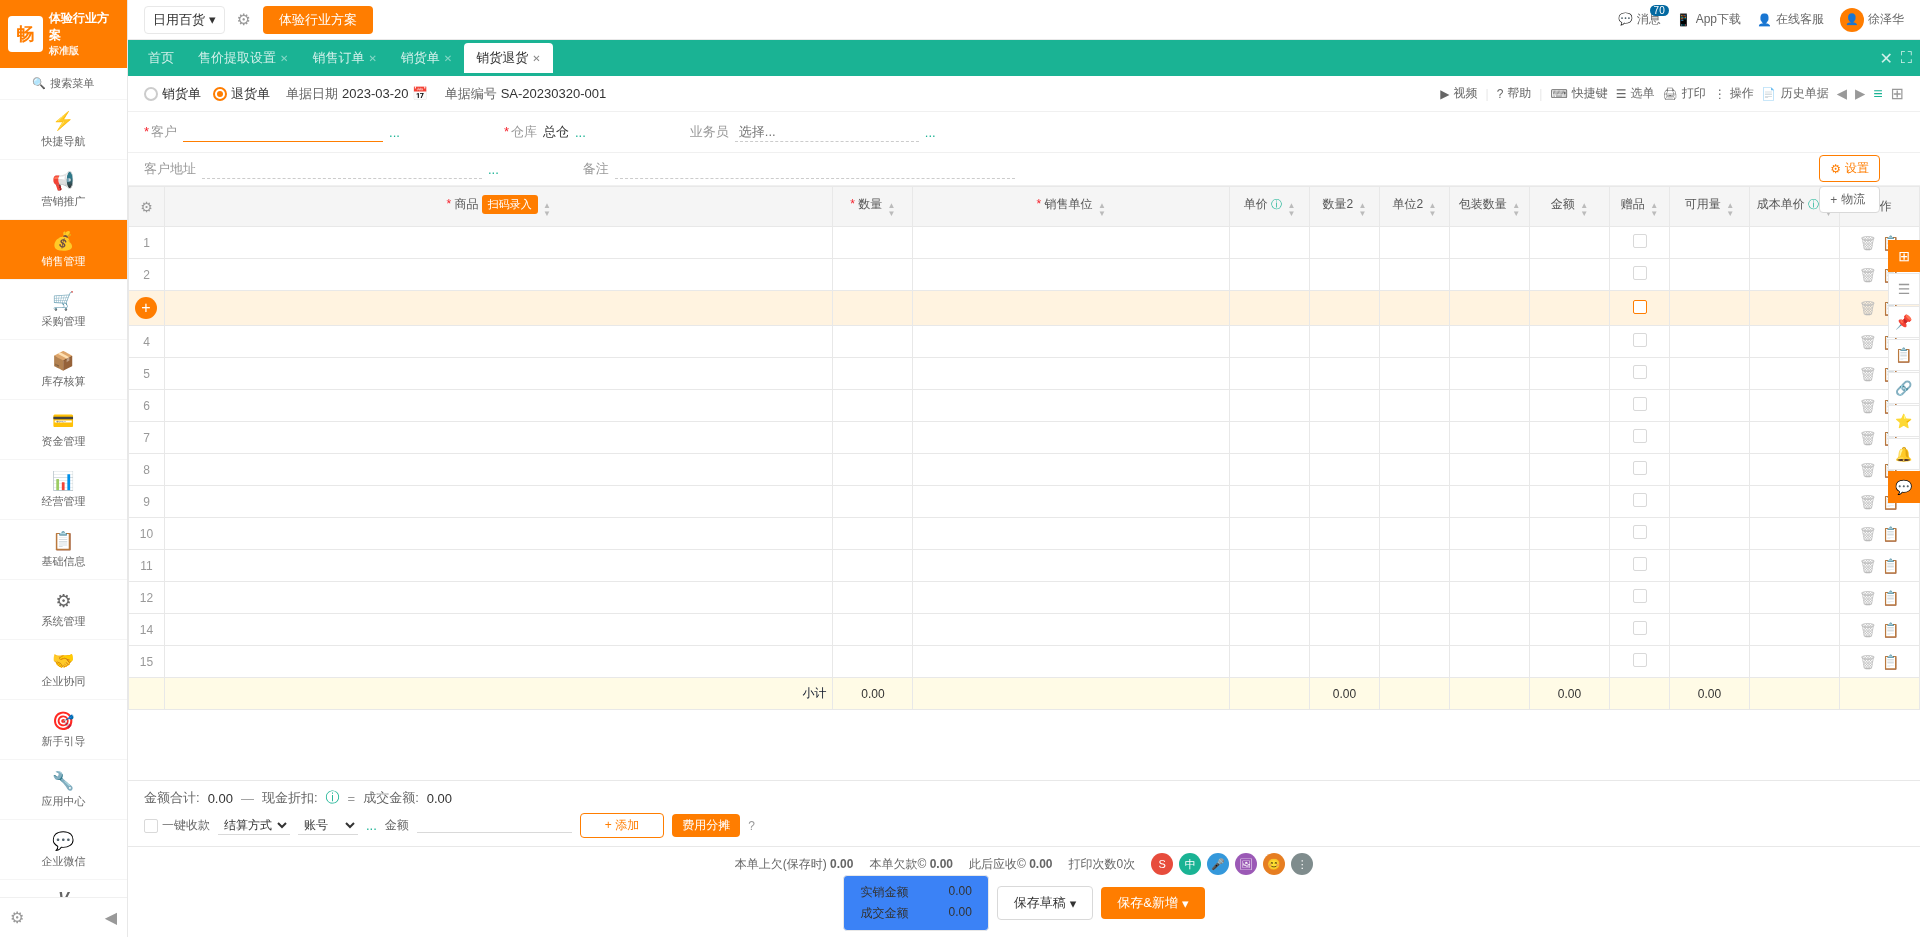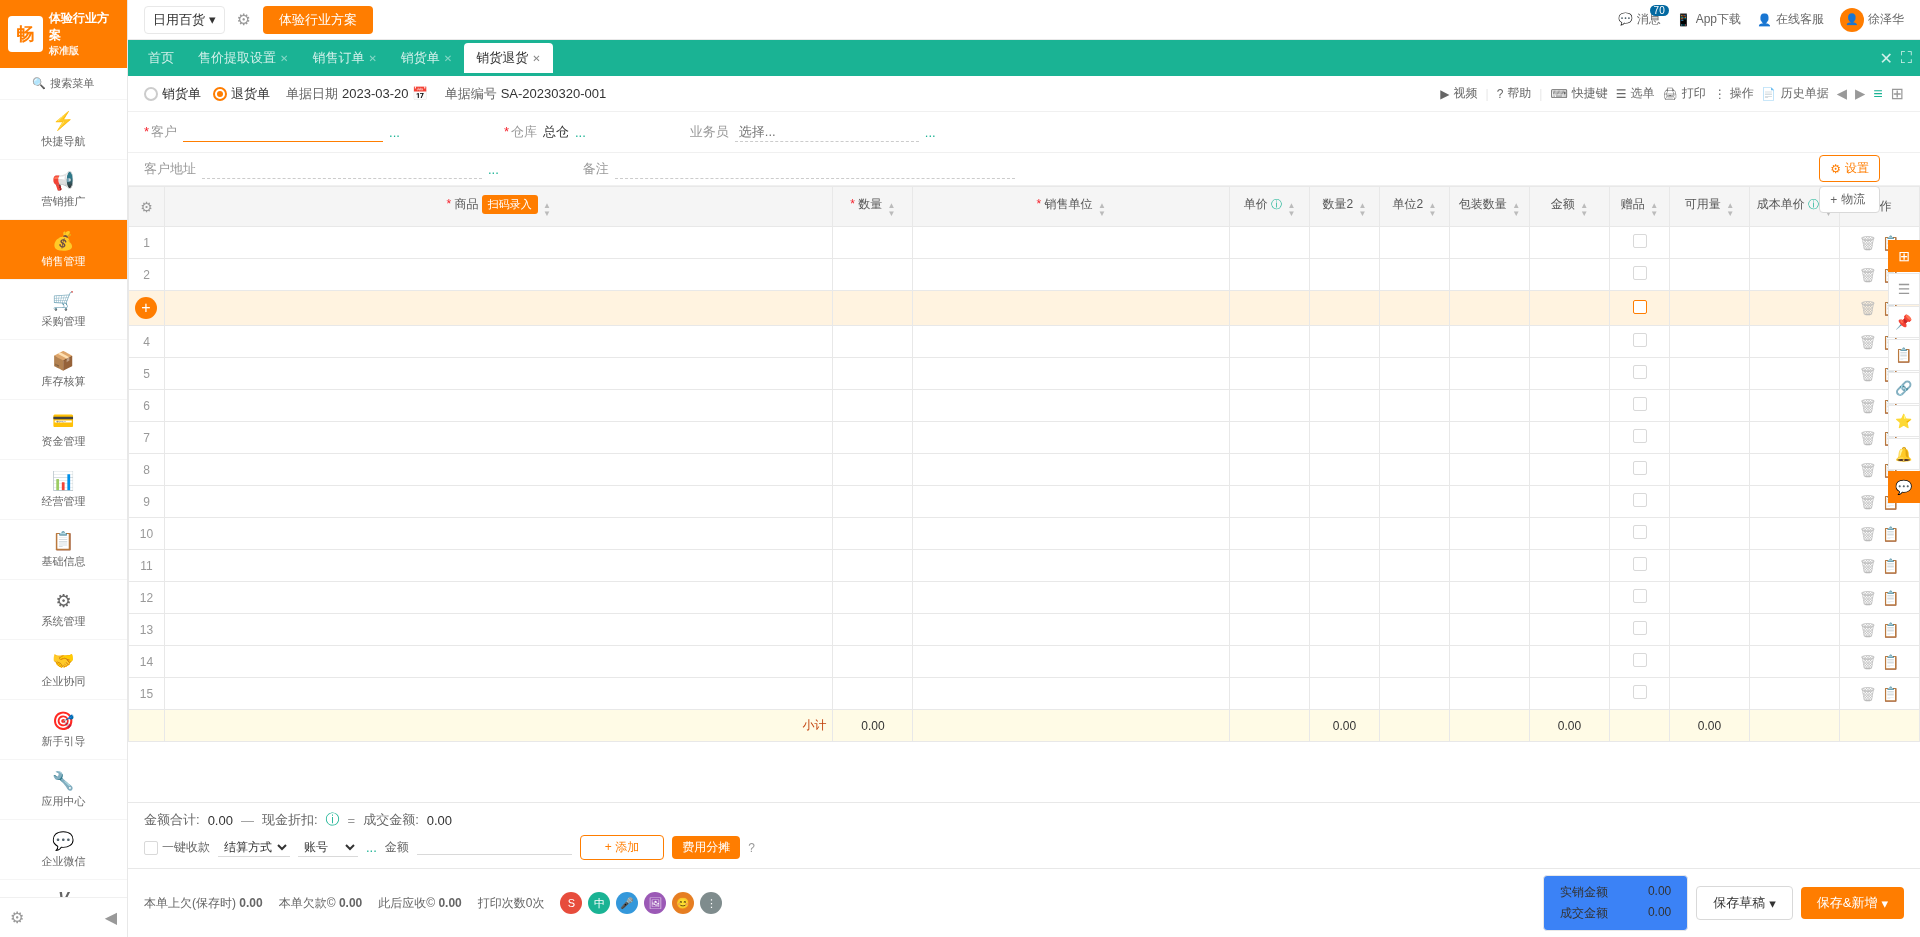--- a/index.html
+++ b/index.html
@@ -110,21 +110,21 @@
     .check-box { width: 14px; height: 14px; border: 1px solid #d9d9d9; border-radius: 2px; display: inline-block; }
     .payment-select { border: none; border-bottom: 1px solid #d9d9d9; color: #333; font-size: 12px; outline: none; padding: 1px 2px; background: none; cursor: pointer; min-width: 60px; }
     .payment-input { border: none; border-bottom: 1px solid #d9d9d9; font-size: 12px; outline: none; min-width: 80px; color: #999; }
     .add-btn { background: white; color: #ff7d00; border: 1px solid #ff7d00; border-radius: 4px; padding: 3px 24px; font-size: 12px; cursor: pointer; }
     .fenyong-btn { background: #ff7d00; color: white; border: none; border-radius: 4px; padding: 3px 10px; font-size: 12px; cursor: pointer; }
     .save-draft-btn { border: 1px solid #d9d9d9; background: white; color: #333; border-radius: 4px; padding: 7px 16px; font-size: 13px; cursor: pointer; display: flex; align-items: center; gap: 4px; }
     .save-new-btn { background: #ff7d00; color: white; border: none; border-radius: 4px; padding: 7px 16px; font-size: 13px; cursor: pointer; display: flex; align-items: center; gap: 4px; }
     .float-btn { background: white; border: 1px solid #e8e8e8; width: 32px; height: 32px; display: flex; align-items: center; justify-content: center; cursor: pointer; color: #999; font-size: 14px; }
     
     
-    .bottom-bar { background: white; border-top: 1px solid #e8e8e8; padding: 6px 16px; display: flex; align-items: center; justify-content: space-between; flex-shrink: 0; font-size: 12px; }
+    .bottom-bar { background: white; border-top: 1px solid #e8e8e8; padding: 6px 16px; display: flex; align-items: center; justify-content: space-between; flex-shrink: 0; font-size: 12px; flex-direction: column; }
     .bottom-bar-left { display: flex; align-items: center; gap: 16px; color: #666; }
     .sougou-icons { display: flex; align-items: center; gap: 6px; }
     .sougou-icon { width: 22px; height: 22px; border-radius: 50%; background: #1ab394; color: white; display: flex; align-items: center; justify-content: center; font-size: 11px; cursor: pointer; }
     
     .table-container { position: relative; flex: 1; overflow-y: auto; }
     
     .col-sort { display: inline-flex; flex-direction: column; gap: 0; margin-left: 2px; }
     .col-sort span { font-size: 8px; line-height: 1; color: #bbb; }
   </style>
 </head>
@@ -780,46 +780,20 @@
       <td></td>
       <td>
         <div class="action-icons">
           <span class="action-icon">🗑</span>
           <span class="action-icon">📋</span>
         </div>
       </td>
     </tr>
               <tr>
       <td>
-        <span class="row-num">13</span>
-      </td>
-      <td style="text-align:left;">
-        
-      </td>
-      <td></td>
-      <td></td>
-      <td></td>
-      <td></td>
-      <td></td>
-      <td></td>
-      <td></td>
-      <td>
-        <span class="checkbox-cell"></span>
-      </td>
-      <td></td>
-      <td></td>
-      <td>
-        <div class="action-icons">
-          <span class="action-icon">🗑</span>
-          <span class="action-icon">📋</span>
-        </div>
-      </td>
-    </tr>
-              <tr>
-      <td>
         <span class="row-num">14</span>
       </td>
       <td style="text-align:left;">
         
       </td>
       <td></td>
       <td></td>
       <td></td>
       <td></td>
       <td></td>
@@ -858,21 +832,21 @@
       <td></td>
       <td>
         <div class="action-icons">
           <span class="action-icon">🗑</span>
           <span class="action-icon">📋</span>
         </div>
       </td>
     </tr>
               <tr class="subtotal-row">
     <td></td>
-    <td style="text-align:right;color:#c2410c;">小计</td>
+    <td style="text-align:right;color:#0f172a;">小计</td>
     <td>0.00</td>
     <td></td>
     <td></td>
     <td>0.00</td>
     <td></td>
     <td></td>
     <td>0.00</td>
     <td></td>
     <td>0.00</td>
     <td></td>

